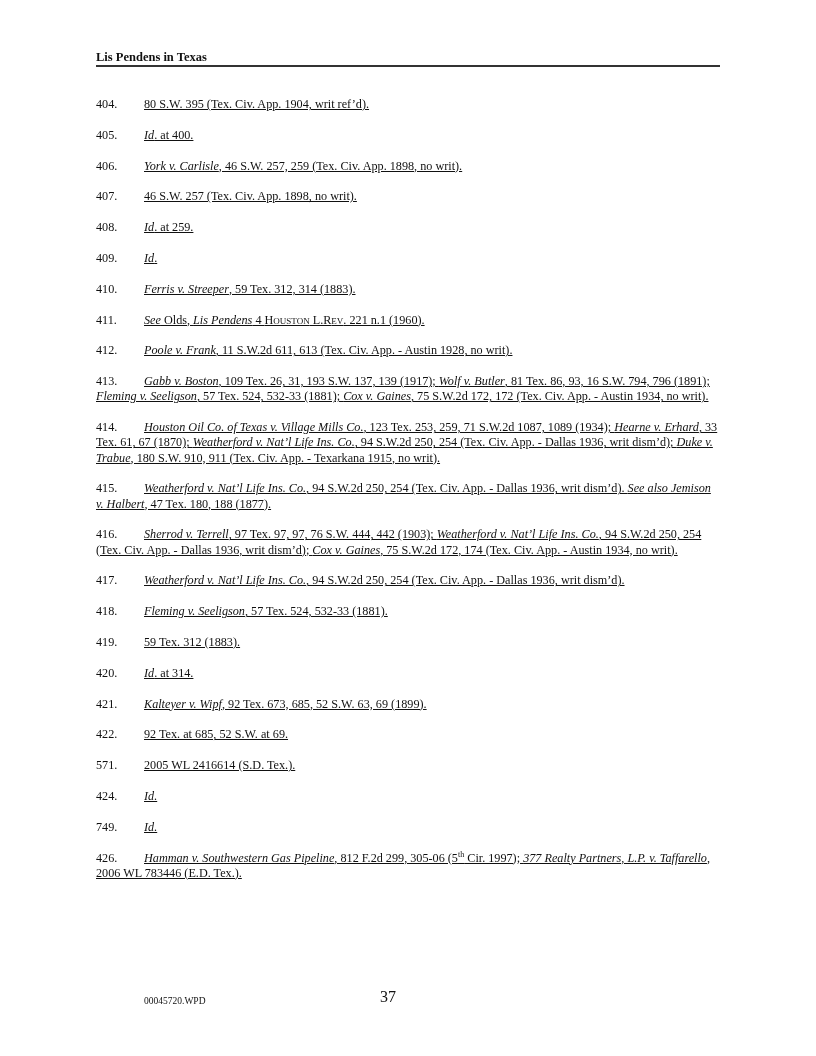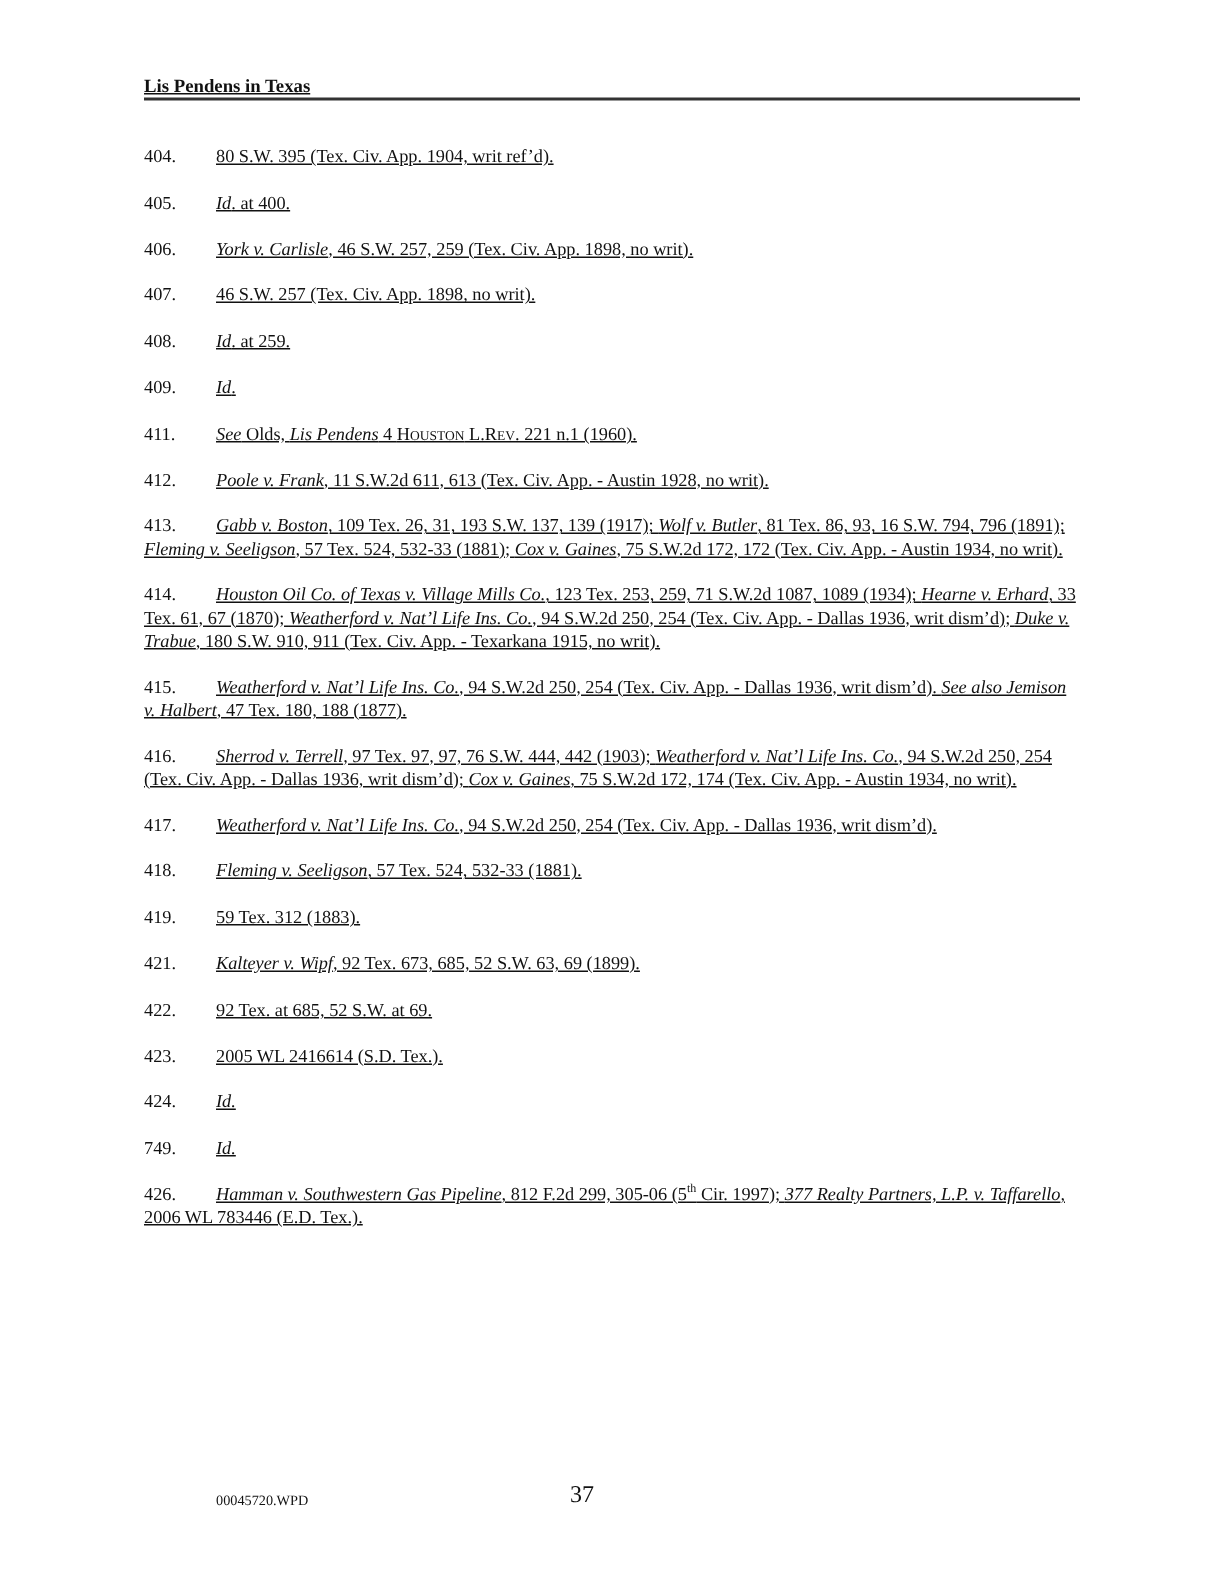--- a/index.html
+++ b/index.html
@@ -23,21 +23,20 @@
     .running-header {
       position: absolute;
       left: 96px;
       top: 50px;
       width: 624px;
       font-weight: bold;
       font-size: 12.5px;
       line-height: 14px;
       padding-bottom: 1px;
       border-bottom: 2px solid #333333;
-      text-decoration: underline;
     }
     .notes {
       position: absolute;
       left: 96px;
       top: 97px;
       width: 624px;
       text-decoration: underline;
     }
     .note {
       font-size: 12.2px;
@@ -73,32 +72,34 @@
 <div class="page">
   <div class="running-header">Lis Pendens in Texas</div>
 
   <div class="notes">
       <div class="note"><span class="num">404.</span><span>80 S.W. 395 (Tex. Civ. App. 1904, writ ref’d).</span></div>
       <div class="note"><span class="num">405.</span><span class="seg-i">Id</span><span>. at 400.</span></div>
       <div class="note"><span class="num">406.</span><span class="seg-i">York v. Carlisle</span><span>, 46 S.W. 257, 259 (Tex. Civ. App. 1898, no writ).</span></div>
       <div class="note"><span class="num">407.</span><span>46 S.W. 257 (Tex. Civ. App. 1898, no writ).</span></div>
       <div class="note"><span class="num">408.</span><span class="seg-i">Id</span><span>. at 259.</span></div>
       <div class="note"><span class="num">409.</span><span class="seg-i">Id</span><span>.</span></div>
+      <div class="note"><span class="num">410.</span><span class="seg-i">Ferris v. Streeper</span><span>, 59 Tex. 312, 314 (1883).</span></div>
       <div class="note"><span class="num">411.</span><span class="seg-i">See</span><span> Olds, </span><span class="seg-i">Lis Pendens</span><span> 4 </span><span class="seg-sc">Houston</span><span> L.R</span><span class="seg-sc">ev</span><span>. 221 n.1 (1960).</span></div>
       <div class="note"><span class="num">412.</span><span class="seg-i">Poole v. Frank</span><span>, 11 S.W.2d 611, 613 (Tex. Civ. App. - Austin 1928, no writ).</span></div>
       <div class="note"><span class="num">413.</span><span class="seg-i">Gabb v. Boston</span><span>, 109 Tex. 26, 31, 193 S.W. 137, 139 (1917); </span><span class="seg-i">Wolf v. Butler</span><span>, 81 Tex. 86, 93, 16 S.W. 794, 796 (1891); </span><span class="seg-i">Fleming v. Seeligson</span><span>, 57 Tex. 524, 532-33 (1881); </span><span class="seg-i">Cox v. Gaines</span><span>, 75 S.W.2d 172, 172 (Tex. Civ. App. - Austin 1934, no writ).</span></div>
       <div class="note"><span class="num">414.</span><span class="seg-i">Houston Oil Co. of Texas v. Village Mills Co.</span><span>, 123 Tex. 253, 259, 71 S.W.2d 1087, 1089 (1934); </span><span class="seg-i">Hearne v. Erhard</span><span>, 33 Tex. 61, 67 (1870); </span><span class="seg-i">Weatherford v. Nat’l Life Ins. Co.</span><span>, 94 S.W.2d 250, 254 (Tex. Civ. App. - Dallas 1936, writ dism’d); </span><span class="seg-i">Duke v. Trabue</span><span>, 180 S.W. 910, 911 (Tex. Civ. App. - Texarkana 1915, no writ).</span></div>
       <div class="note"><span class="num">415.</span><span class="seg-i">Weatherford v. Nat’l Life Ins. Co.</span><span>, 94 S.W.2d 250, 254 (Tex. Civ. App. - Dallas 1936, writ dism’d).  </span><span class="seg-i">See also Jemison v. Halbert</span><span>, 47 Tex. 180, 188 (1877).</span></div>
       <div class="note"><span class="num">416.</span><span class="seg-i">Sherrod v. Terrell</span><span>, 97 Tex. 97, 97, 76 S.W. 444, 442 (1903); </span><span class="seg-i">Weatherford v. Nat’l Life Ins. Co.</span><span>, 94 S.W.2d 250, 254 (Tex. Civ. App. - Dallas 1936, writ dism’d); </span><span class="seg-i">Cox v. Gaines</span><span>, 75 S.W.2d 172, 174 (Tex. Civ. App. - Austin 1934, no writ).</span></div>
       <div class="note"><span class="num">417.</span><span class="seg-i">Weatherford v. Nat’l Life Ins. Co.</span><span>, 94 S.W.2d 250, 254 (Tex. Civ. App. - Dallas 1936, writ dism’d).</span></div>
       <div class="note"><span class="num">418.</span><span class="seg-i">Fleming v. Seeligson</span><span>, 57 Tex. 524, 532-33 (1881).</span></div>
       <div class="note"><span class="num">419.</span><span>59 Tex. 312 (1883).</span></div>
+      <div class="note"><span class="num">420.</span><span class="seg-i">Id</span><span>. at 314.</span></div>
       <div class="note"><span class="num">421.</span><span class="seg-i">Kalteyer v. Wipf</span><span>, 92 Tex. 673, 685, 52 S.W. 63, 69 (1899).</span></div>
       <div class="note"><span class="num">422.</span><span>92 Tex. at 685, 52 S.W. at 69.</span></div>
-      <div class="note"><span class="num">423.</span><span>2005 WL 2416614 (S.D. Tex.).</span></div>
+      <div class="note"><span class="num">571.</span><span>2005 WL 2416614 (S.D. Tex.).</span></div>
       <div class="note"><span class="num">424.</span><span class="seg-i">Id.</span></div>
       <div class="note"><span class="num">749.</span><span class="seg-i">Id.</span></div>
       <div class="note"><span class="num">426.</span><span class="seg-i">Hamman v. Southwestern Gas Pipeline</span><span>, 812 F.2d 299, 305-06 (5</span><sup class="seg-sup">th</sup><span> Cir. 1997); </span><span class="seg-i">377 Realty Partners, L.P. v. Taffarello</span><span>, 2006 WL 783446 (E.D. Tex.).</span></div>
     </div>
 
   <div class="footer-file">00045720.WPD</div>
   <div class="footer-page">37</div>
 </div>
 
 </body></html>

